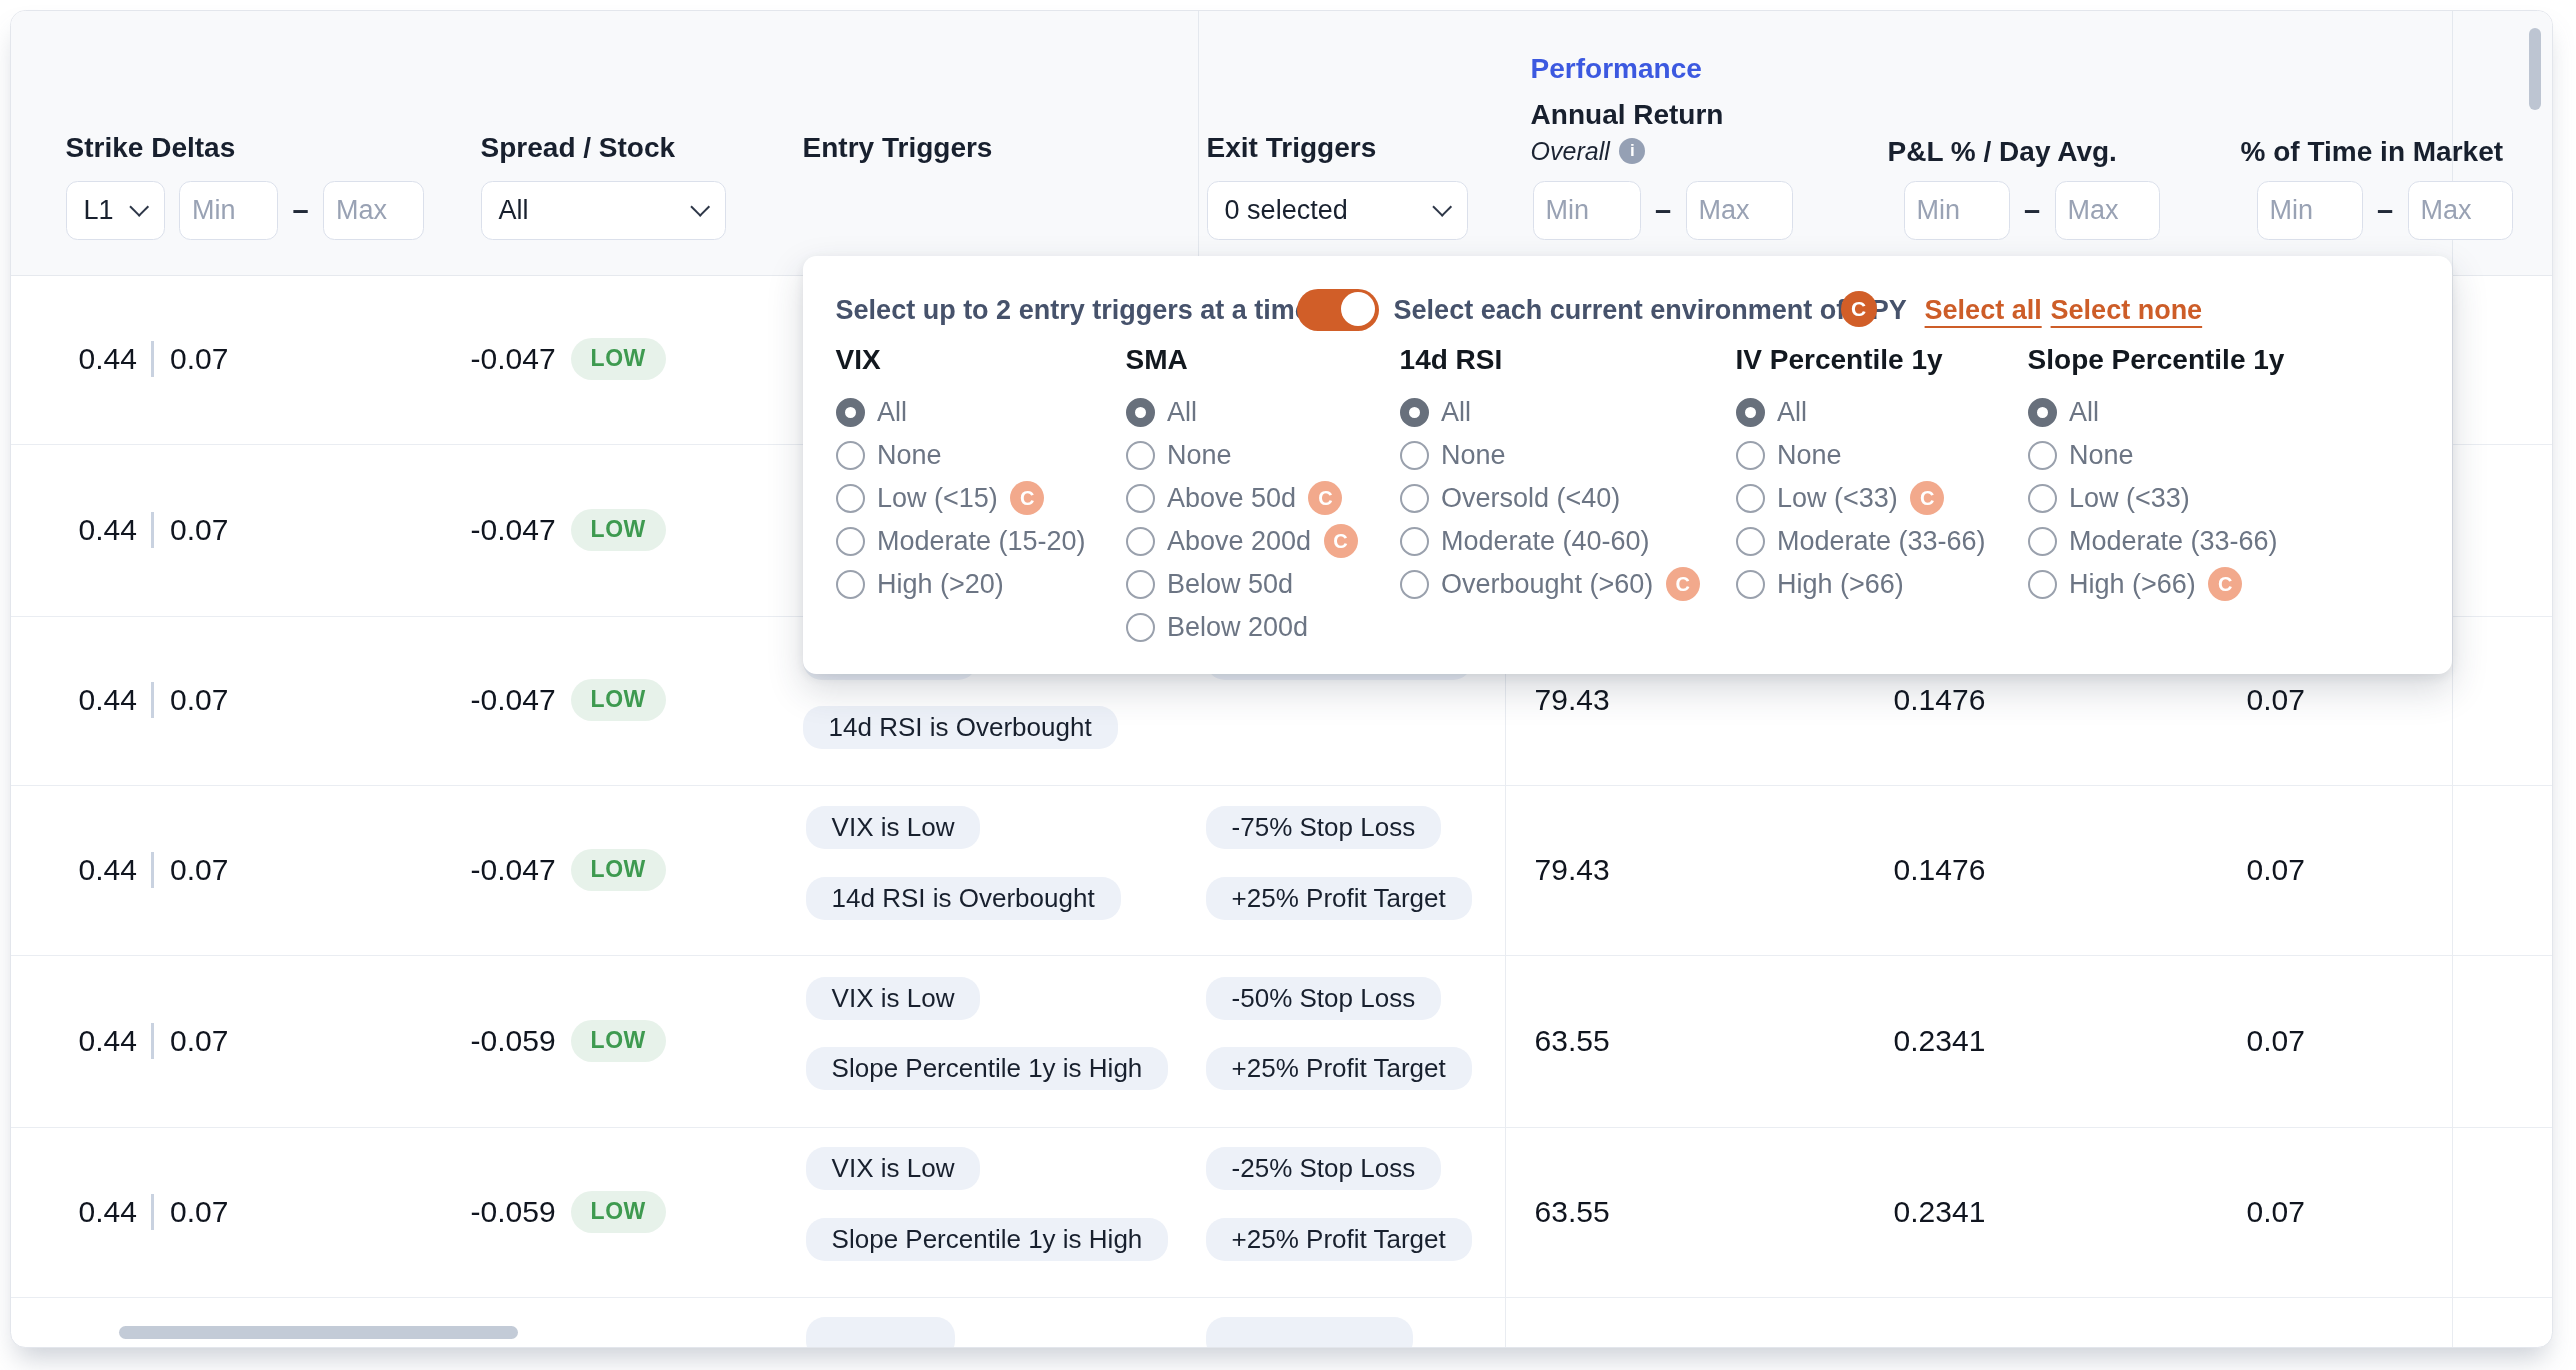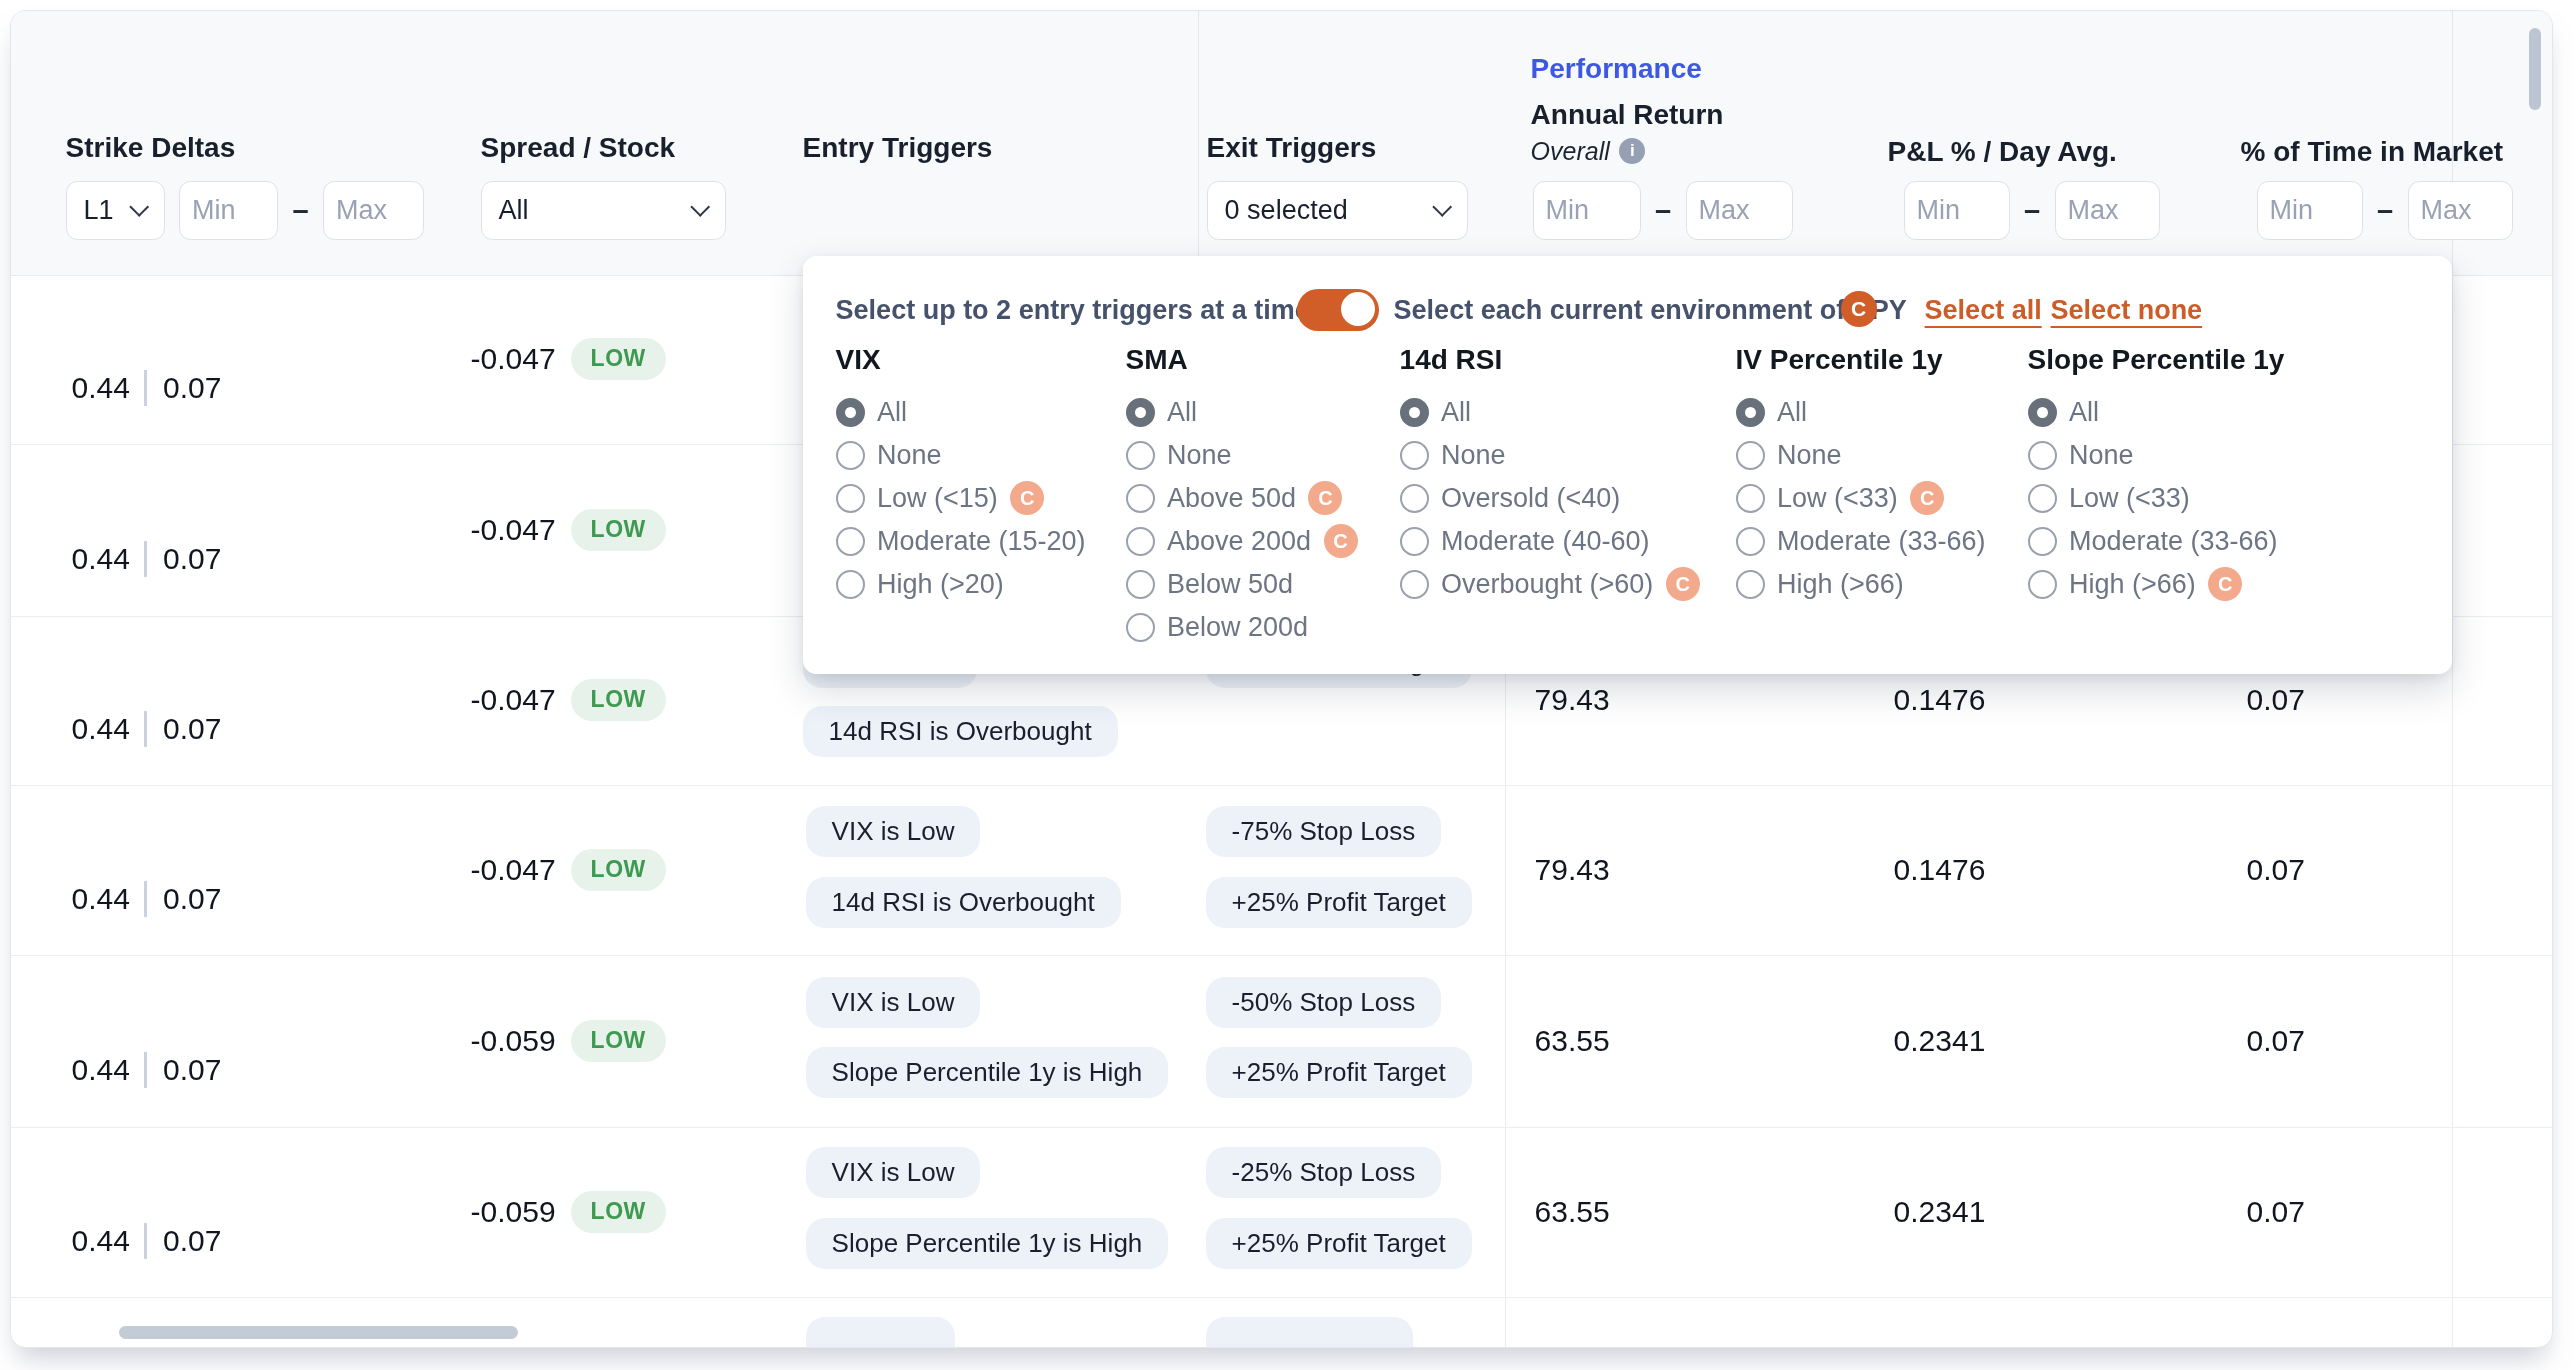--- a/index.html
+++ b/index.html
@@ -25,27 +25,27 @@
   .box{height:59px;background:#fff;border:1.9px solid #dbe0eb;border-radius:11.5px;box-sizing:border-box;display:flex;align-items:center;padding:0 17px;font-size:27px;color:#18202e;}
   input.box{font-family:inherit;outline:none;padding-left:12px;}
   input.box::placeholder{color:#99a2b4;}
   .dd{justify-content:space-between;gap:17px;}
   .chev{width:12.4px;height:12.4px;border-right:2.9px solid #2e3748;border-bottom:2.9px solid #2e3748;transform:rotate(45deg);margin-top:-6.7px;flex:none;}
   .dash{font-size:29px;font-weight:700;color:#222a38;}
   .vdiv{position:absolute;top:0;width:1.9px;height:264px;background:#e4e8ee;}
   
   .rowline{position:absolute;left:0;right:0;height:1.9px;background:#eaedf2;}
   .tcol{position:absolute;top:264px;bottom:0;width:1.9px;background:#e9ecf1;}
-  .deltas{position:absolute;left:61px;display:flex;align-items:center;transform:translateY(-50%);font-size:30px;font-weight:500;color:#10151f;margin-top:29px;}
+  .deltas{position:absolute;left:68px;display:flex;align-items:center;transform:translateY(-50%);font-size:30px;font-weight:500;color:#10151f;}
   .d1{width:56px;text-align:right;}
   .pipe{width:2.9px;height:36px;background:#c9d2e0;margin:0 16.3px;}
   .spread{position:absolute;left:411px;width:134px;text-align:right;transform:translateY(-50%);font-size:30px;font-weight:500;color:#10151f;}
   .lowb{position:absolute;left:560px;transform:translateY(-50%);height:42px;padding:0 20px;border-radius:21px;background:#e7f2ea;color:#3e9a50;font-size:23px;font-weight:700;letter-spacing:0.5px;display:flex;align-items:center;}
   .num{position:absolute;transform:translateY(-50%);font-size:30px;font-weight:500;color:#10151f;white-space:nowrap;}
-  .chip{position:absolute;height:51px;border-radius:19px;background:#edf1f8;color:#18202e;font-size:26px;display:flex;align-items:center;padding:0 26px;white-space:nowrap;z-index:1;box-sizing:border-box;}
+  .chip{position:absolute;height:43px;border-radius:19px;background:#edf1f8;color:#18202e;font-size:26px;display:flex;align-items:center;padding:0 26px;white-space:nowrap;z-index:1;box-sizing:border-box;}
   .chip.stub{padding:0;}
   
   .panel{
     position:absolute;left:792px;top:245px;width:1649px;height:418px;background:#fff;
     border-radius:13.4px;z-index:5;
     box-shadow:0 3.8px 9.6px rgba(40,50,70,.08),0 15.3px 36px rgba(40,50,70,.18);
   }
   .ph-text{position:absolute;top:39px;font-size:27px;font-weight:600;color:#46526b;white-space:nowrap;}
   .toggle{position:absolute;left:494px;top:33px;width:82px;height:42px;border-radius:21px;background:#d15e28;cursor:pointer;}
   .knob{position:absolute;right:3.8px;top:3.8px;width:34px;height:34px;border-radius:50%;background:#fff;}

